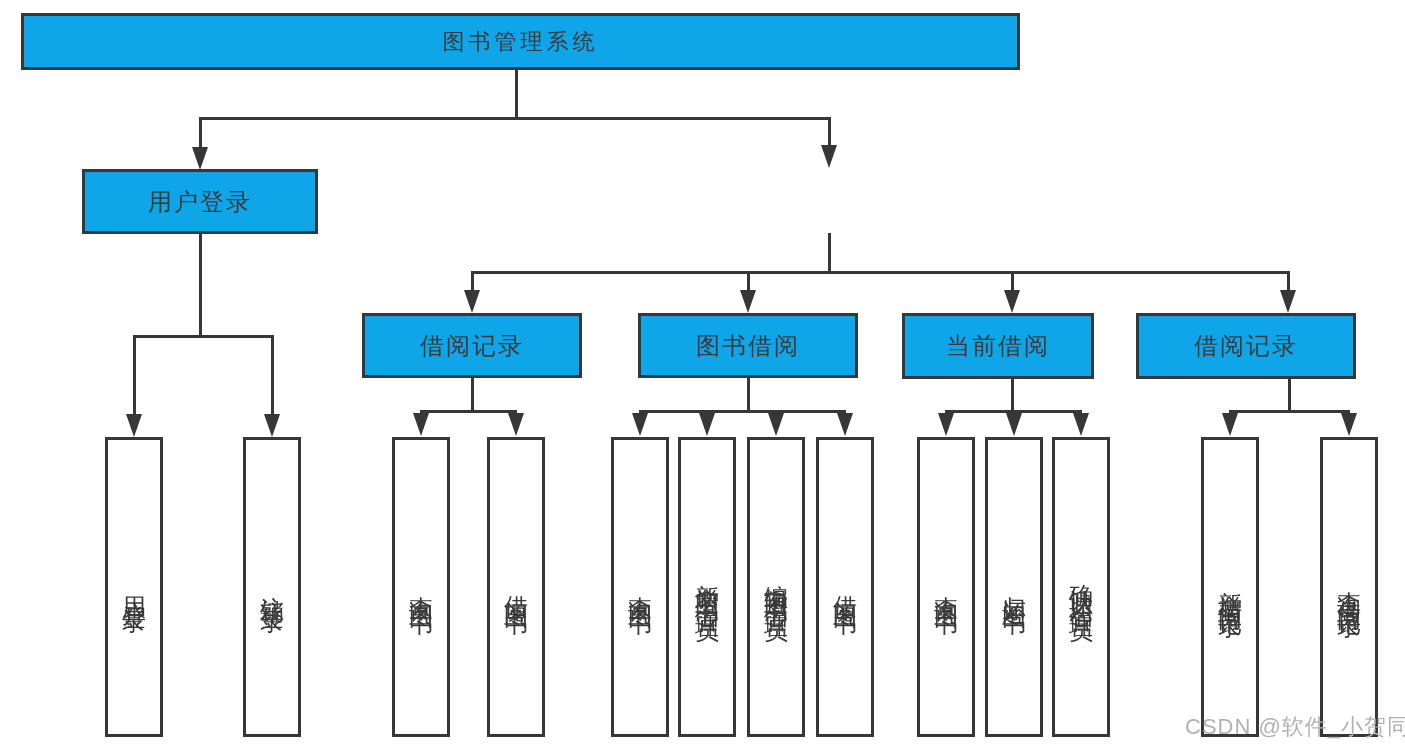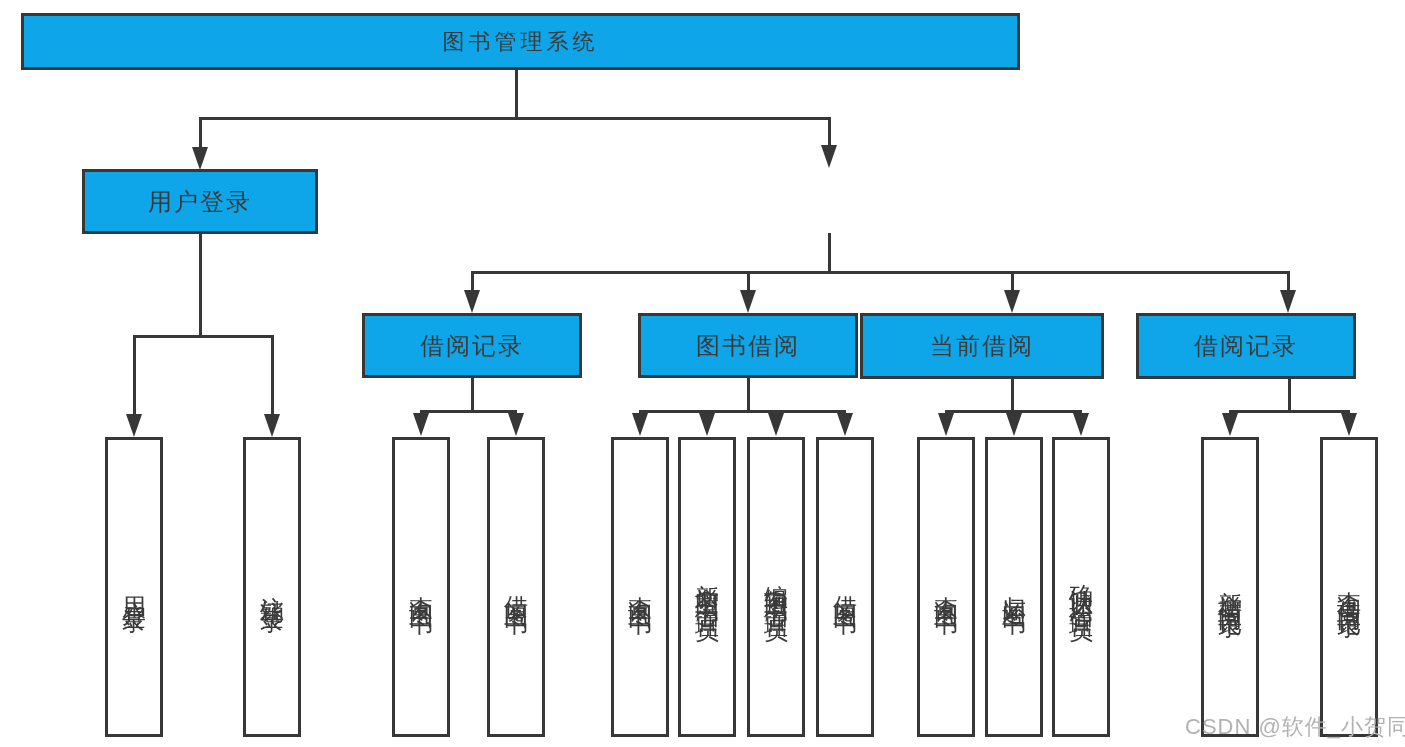--- a/index.html
+++ b/index.html
@@ -41,21 +41,21 @@
 <body>
 
 <div id="canvas">
 
   <div class="hbox root-box" style="left:21px;top:13px;width:999px;height:57px;">图书管理系统</div>
 
   <div class="hbox" style="left:82px;top:169px;width:236px;height:65px;">用户登录</div>
 
   <div class="hbox" style="left:362px;top:313px;width:220px;height:65px;">借阅记录</div>
   <div class="hbox" style="left:638px;top:313px;width:220px;height:65px;">图书借阅</div>
-  <div class="hbox" style="left:860px;top:313px;width:244px;height:66px;">当前借阅</div>
+  <div class="hbox" style="left:902px;top:313px;width:192px;height:66px;">当前借阅</div>
   <div class="hbox" style="left:1136px;top:313px;width:220px;height:66px;">借阅记录</div>
 
   <div class="vbox" style="left:105px;top:437px;width:58px;height:300px;">用户登录</div>
   <div class="vbox" style="left:243px;top:437px;width:58px;height:300px;">注销登录</div>
 
   <div class="vbox" style="left:392px;top:437px;width:58px;height:300px;">查询图书</div>
   <div class="vbox" style="left:487px;top:437px;width:58px;height:300px;">借阅图书</div>
 
   <div class="vbox" style="left:611px;top:437px;width:58px;height:300px;">查询图书</div>
   <div class="vbox" style="left:678px;top:437px;width:58px;height:300px;">新增图书（管理员）</div>

